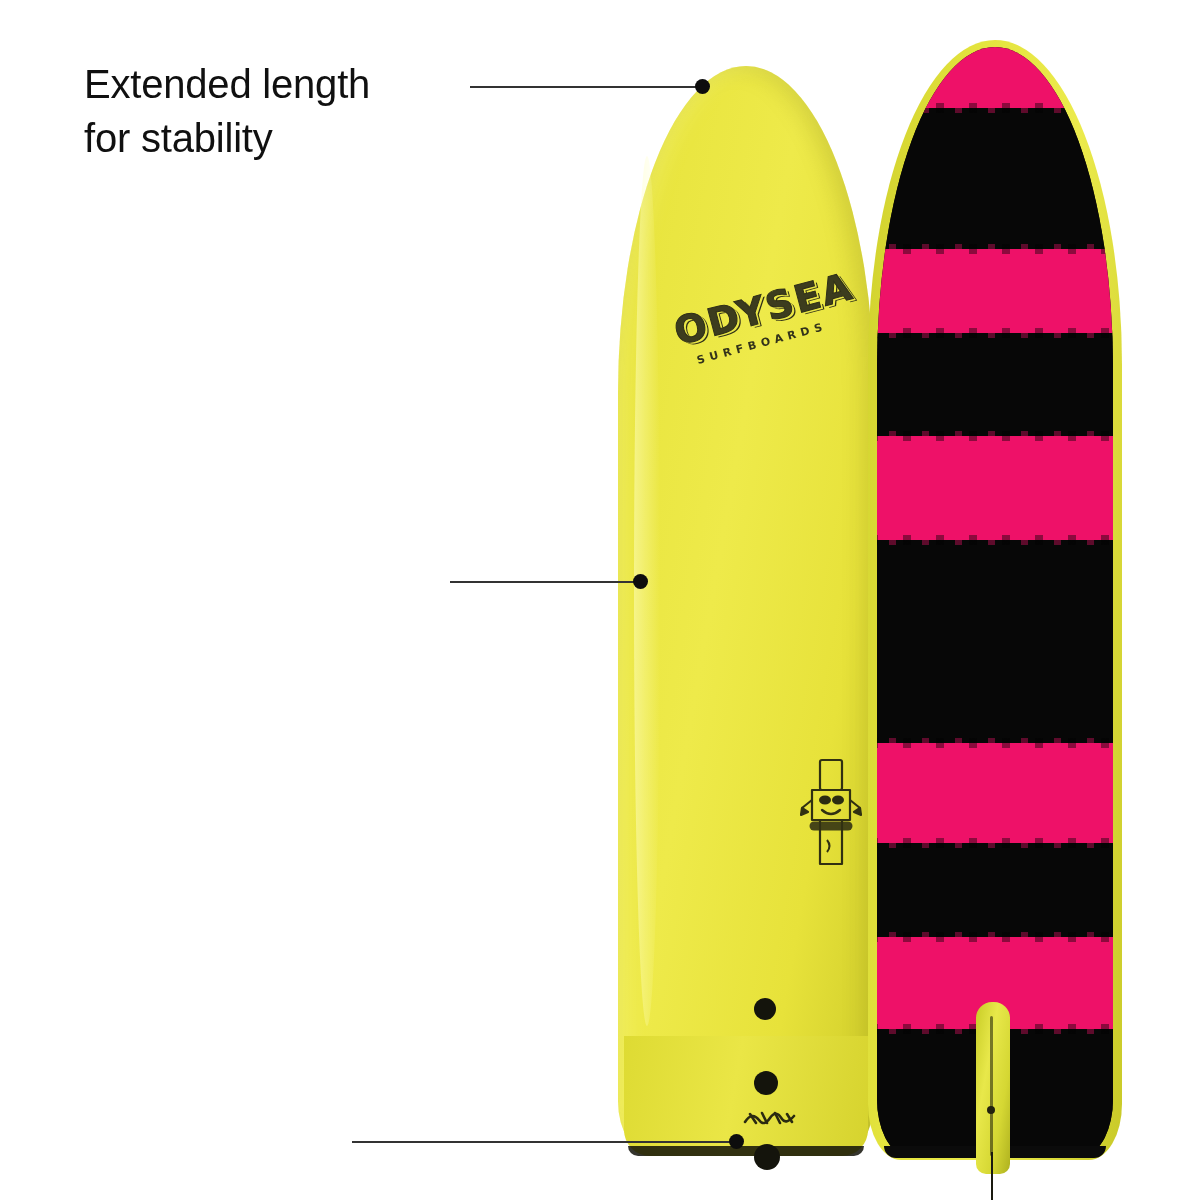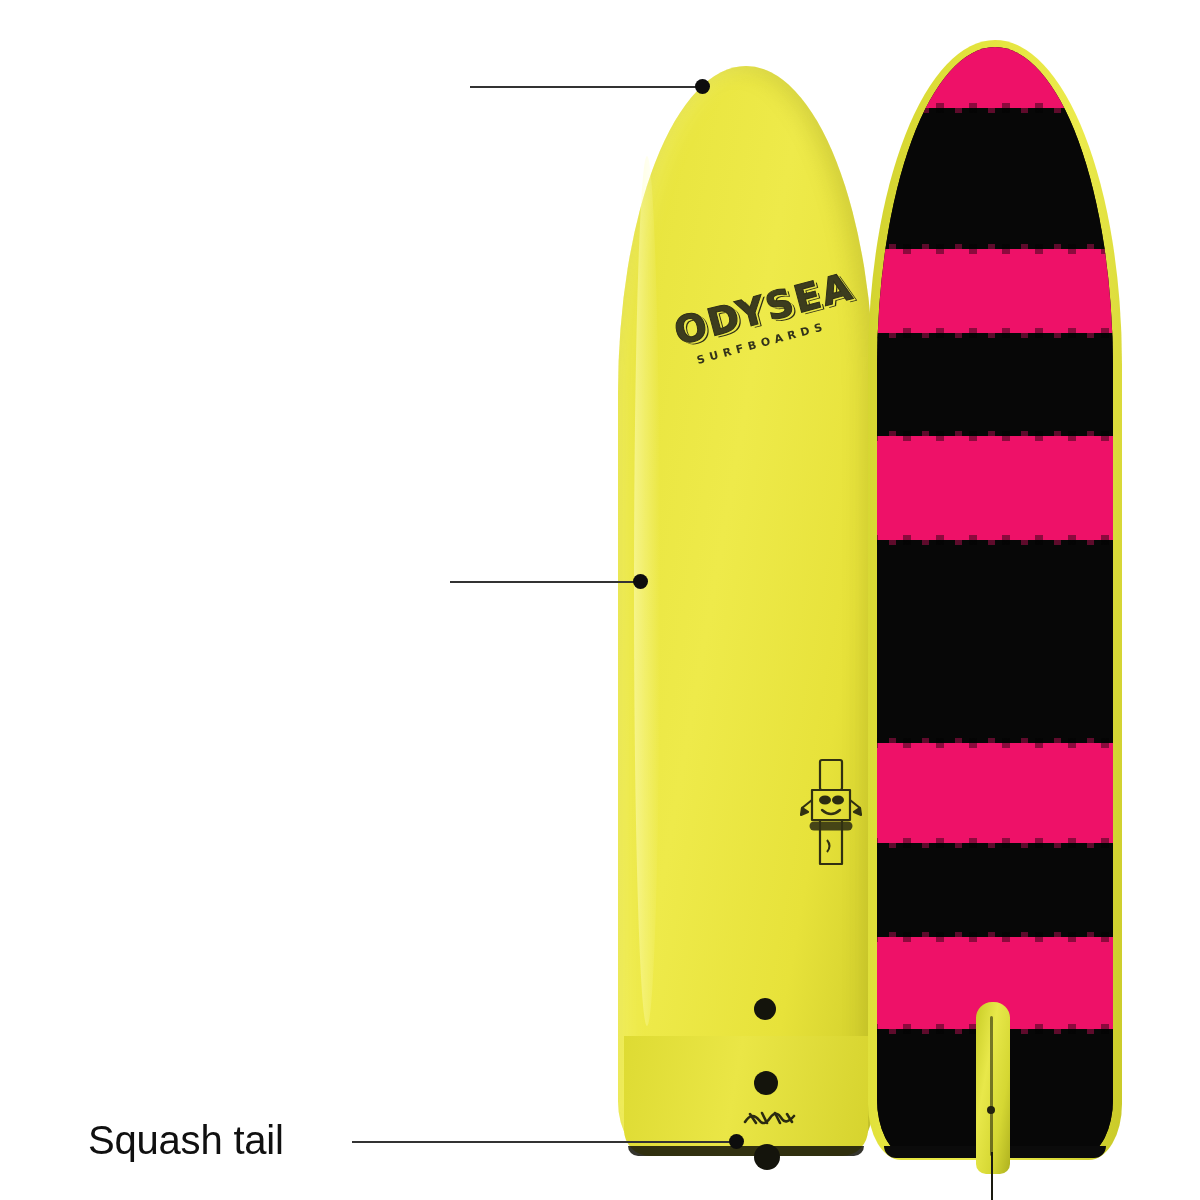--- a/index.html
+++ b/index.html
@@ -330,23 +330,24 @@
     <div class="tail-flat"></div>
 
     <div id="center-fin">
       <div class="fin-body"></div>
       <div class="fin-slot"></div>
       <div class="fin-pin"></div>
       <div class="fin-tail"></div>
     </div>
   </div>
 
+  <div class="callout-text" id="callout-text-1">Extended length
+for stability</div>
   <div class="leader-line" id="leader-line-1"></div>
   <div class="leader-dot" id="leader-dot-1"></div>
 
   <div class="leader-line" id="leader-line-2"></div>
   <div class="leader-dot" id="leader-dot-2"></div>
 
-  <div class="callout-text" id="callout-text-3">Squash tail</div>
   <div class="leader-line" id="leader-line-3"></div>
   <div class="leader-dot" id="leader-dot-3"></div>
 
 </div>
 
 </body></html>

